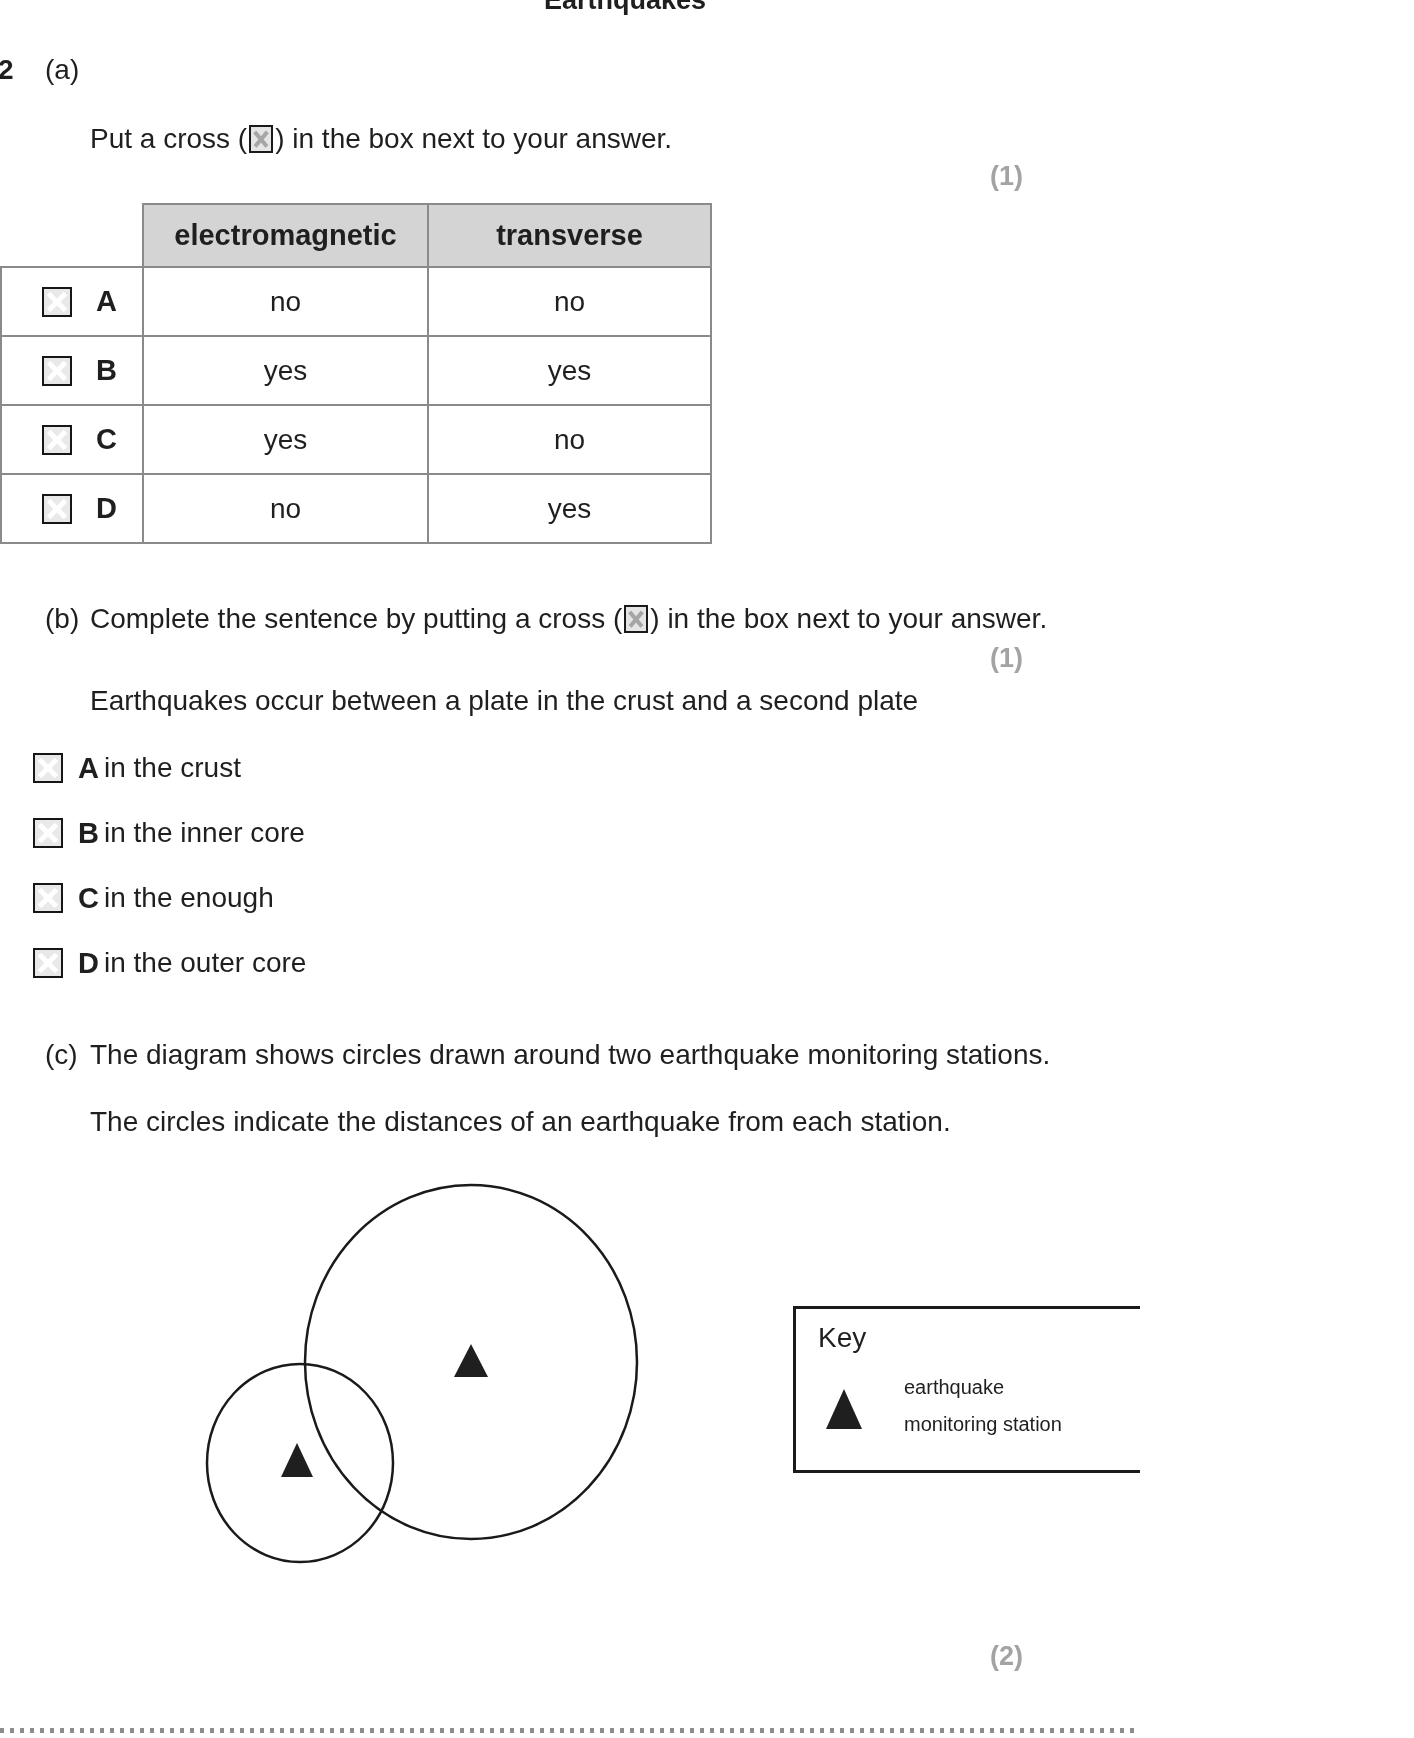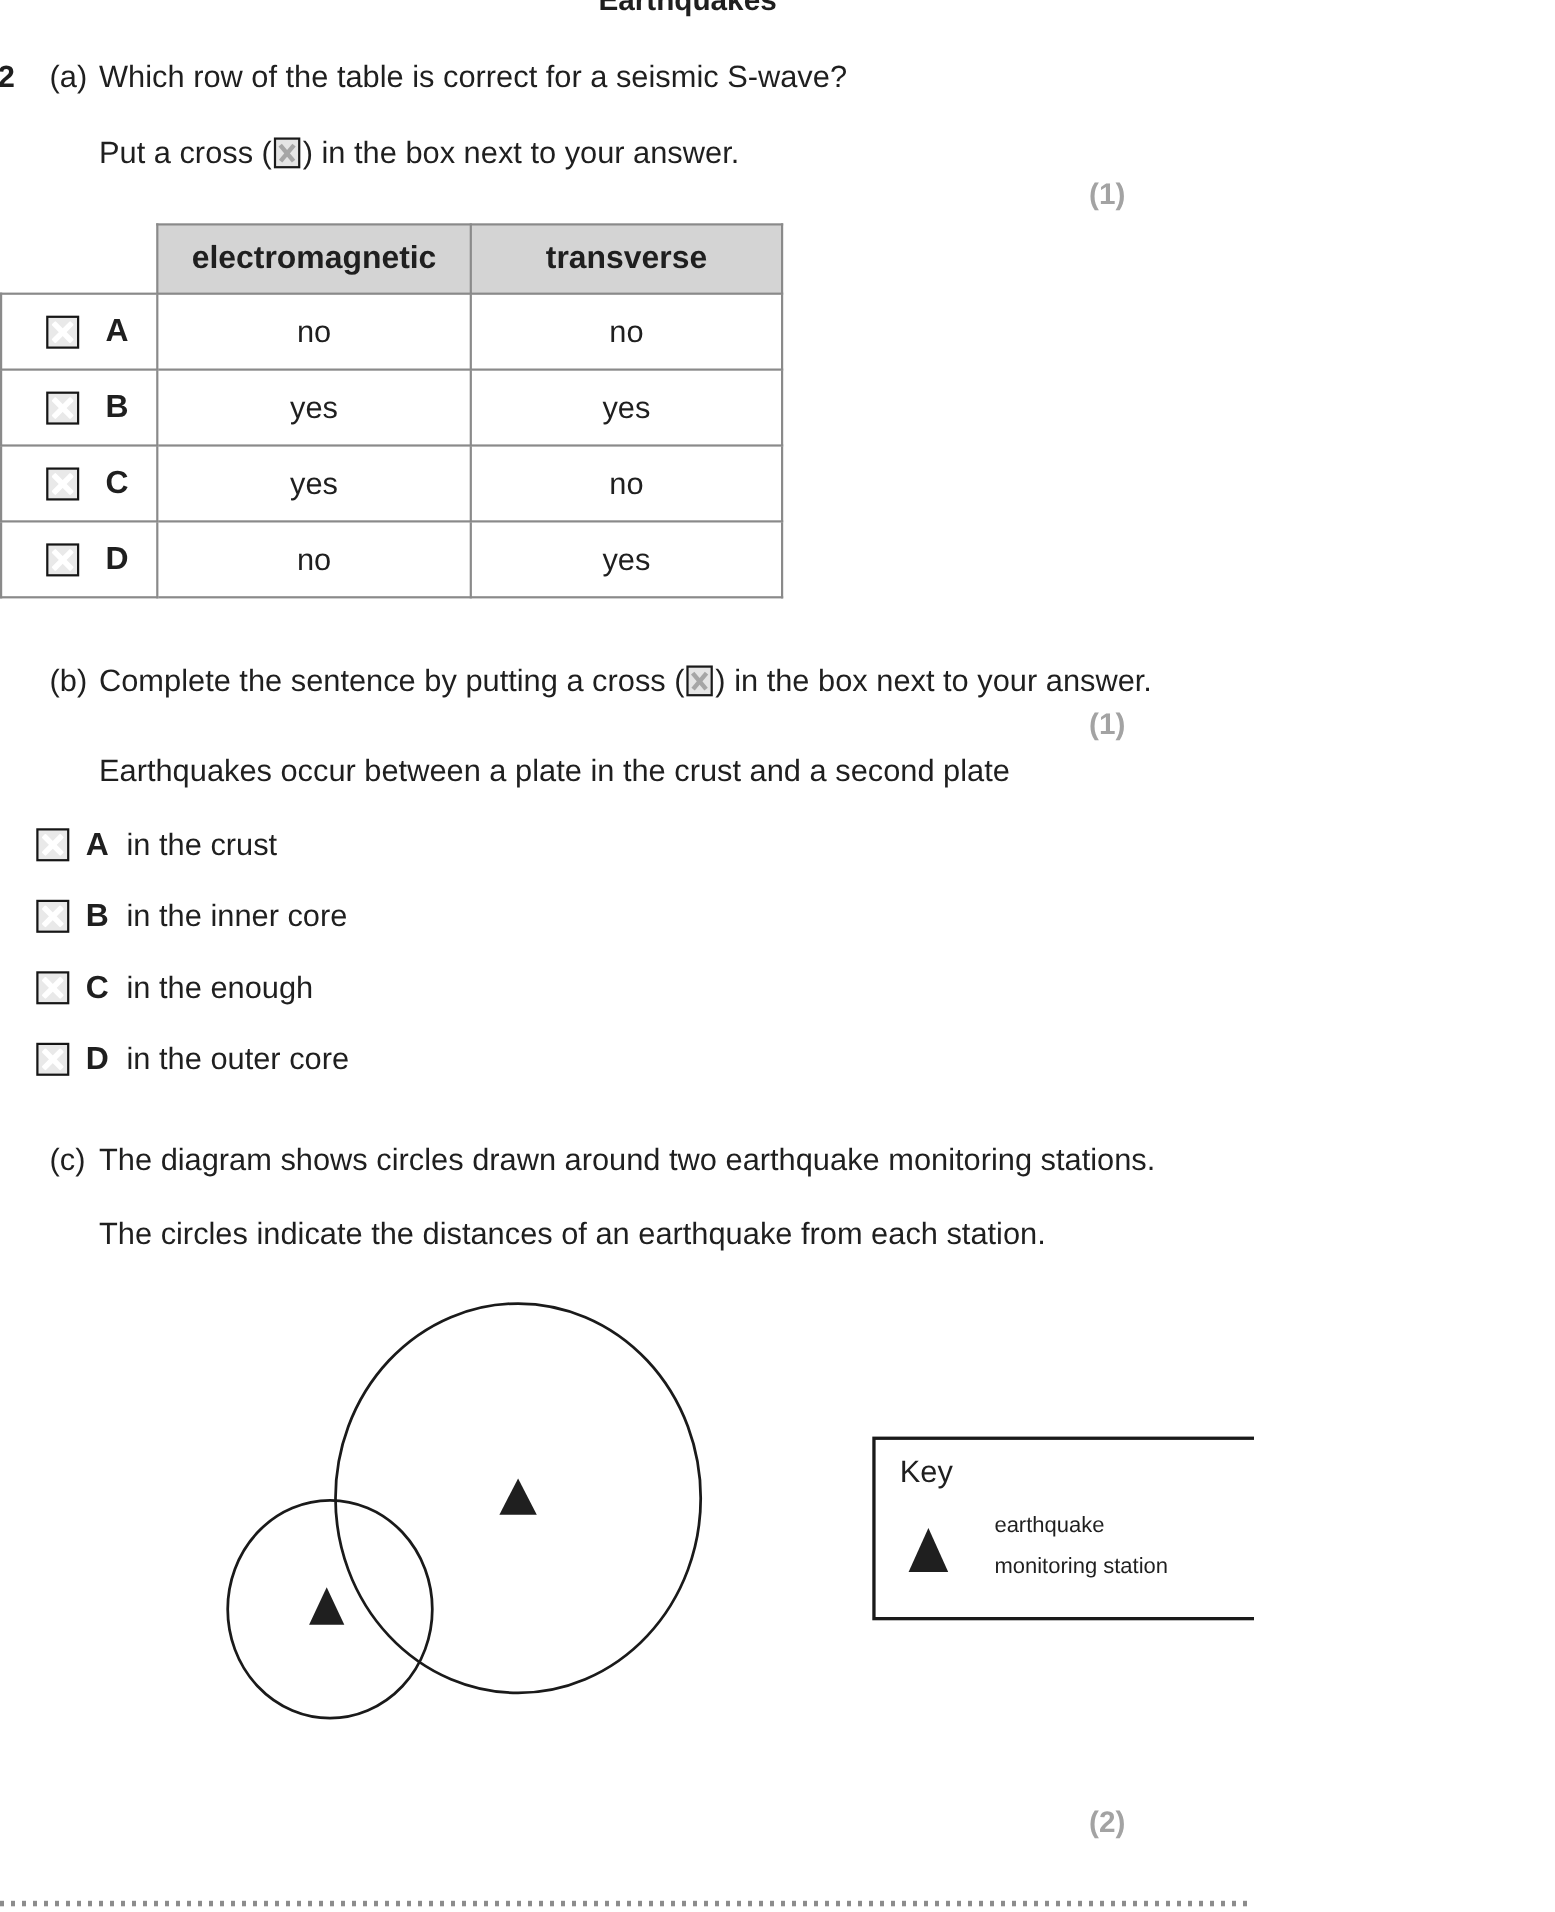--- a/index.html
+++ b/index.html
@@ -43,21 +43,21 @@
   .hrow{height:63px;}
   .brow{height:69px;}
   .hcell{background:#d4d4d4;font-size:29px;font-weight:bold;text-align:center;vertical-align:middle;}
   .val{font-size:28px;text-align:center;vertical-align:middle;}
   .optflex{display:flex;align-items:center;padding-left:40px;}
   .tletter{font-weight:bold;font-size:29px;margin-left:24px;}
 
   
   .option{position:absolute;left:33px;display:flex;align-items:center;height:32px;}
   .opt-letter{font-weight:bold;font-size:29px;margin-left:15px;width:26px;}
-  .opt-text{font-size:28px;margin-left:11px;white-space:nowrap;}
+  .opt-text{font-size:28px;white-space:nowrap;}
 
   
   .diagram{position:absolute;left:130px;top:1170px;}
 
   
   .keybox{position:absolute;left:793px;top:1306px;width:411px;height:167px;
           border:3px solid #1a1a1a;box-sizing:border-box;background:#ffffff;padding-left:28px;}
   .key-title{position:absolute;left:22px;top:14px;font-size:28px;line-height:30px;}
   .key-triangle{position:absolute;left:30px;top:80px;width:0;height:0;
           border-left:18px solid transparent;border-right:18px solid transparent;
@@ -70,21 +70,20 @@
 </style>
 </head>
 <body>
 
 <div class="page">
 
   <div class="title">Earthquakes</div>
 
   <div class="line bold" style="left:-2px;top:55px;">2</div>
   <div class="line" style="left:45px;top:55px;">(a)</div>
-  <div class="line" style="left:90px;top:55px;">Which row of the table is correct for a seismic S-wave?</div>
 
   <div class="line" style="left:90px;top:124px;">
     <span>Put a cross (</span><span class="xbox"></span><span>) in the box next to your answer.</span>
   </div>
 
   <div class="marks" style="top:161px;right:117px;">(1)</div>
 
   <table class="atable">
     <colgroup>
         <col style="width:142px">

